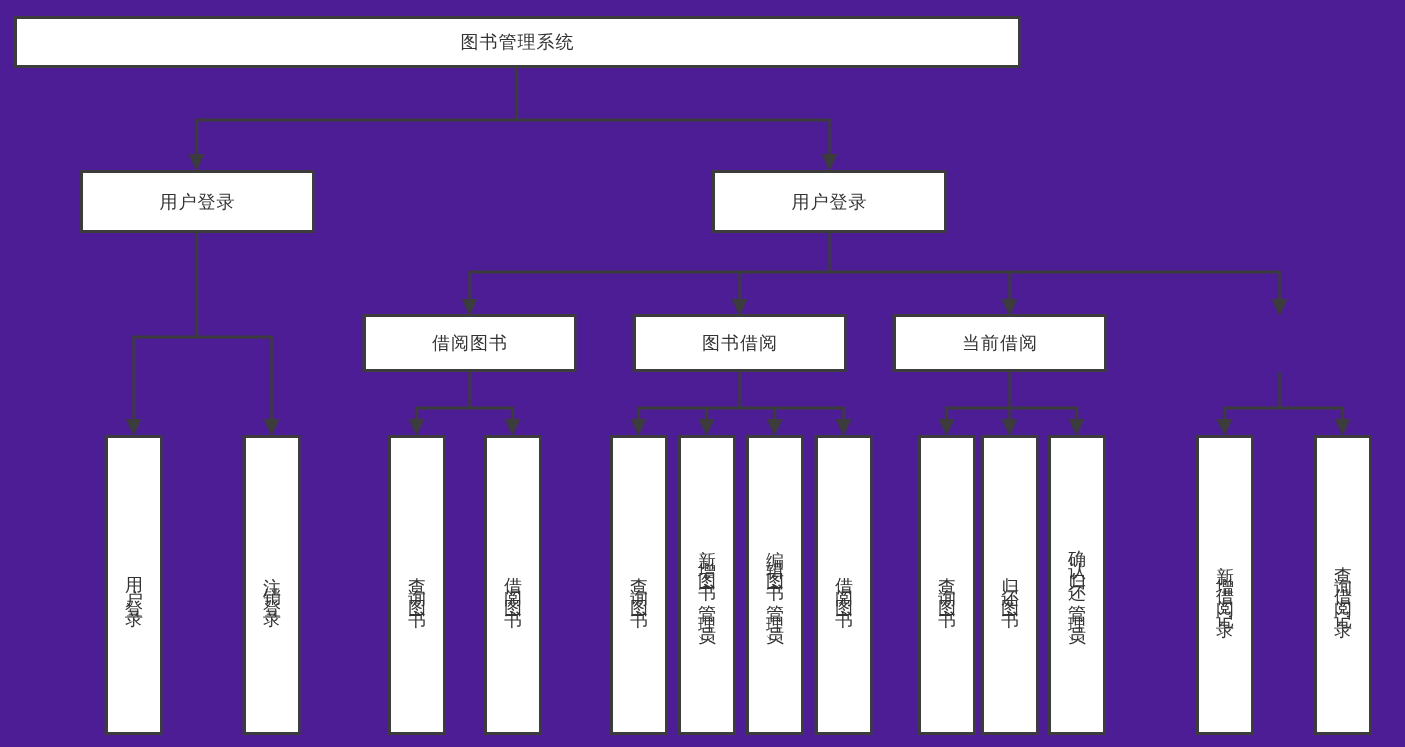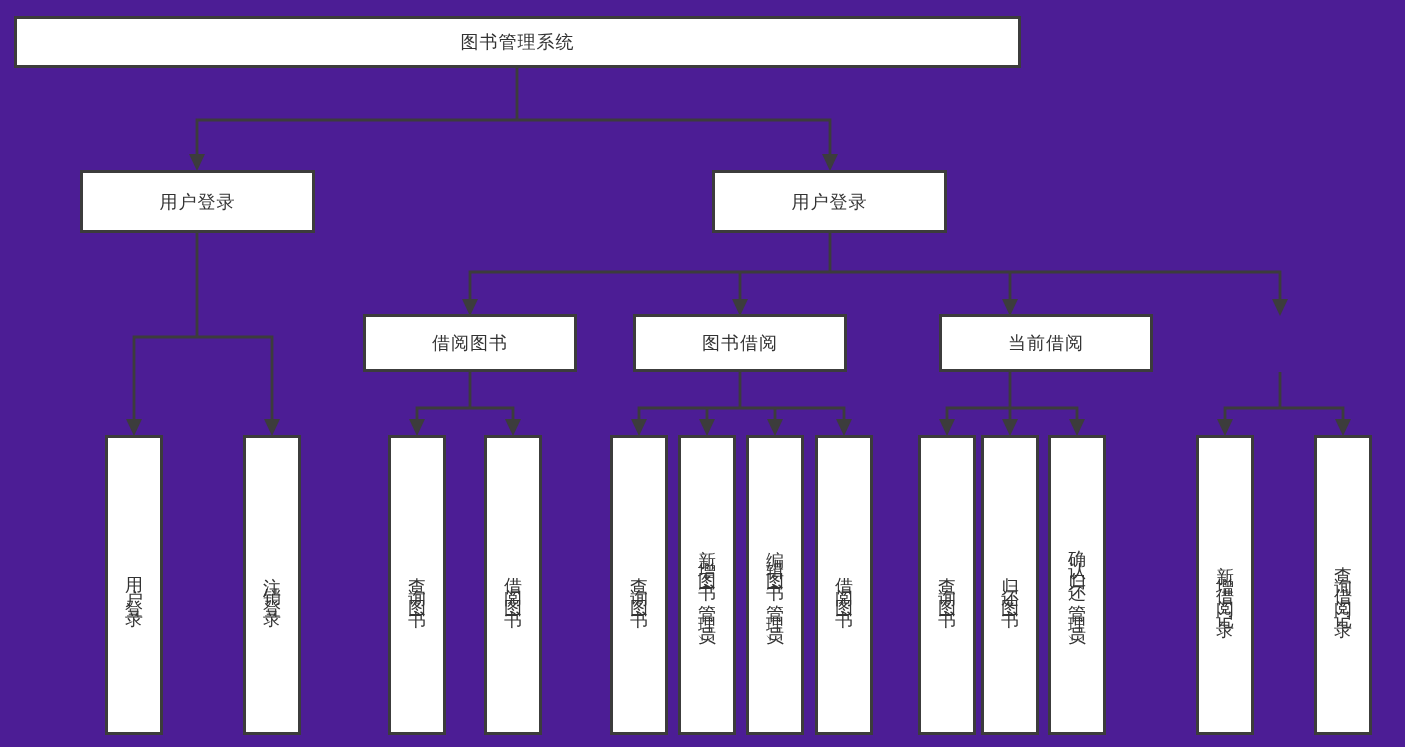--- a/index.html
+++ b/index.html
@@ -114,21 +114,21 @@
   <div class="box" style="left:712px; top:170px; width:235px; height:63px;">
     <span class="hlabel">用户登录</span>
   </div>
 
   <div class="box" style="left:363px; top:314px; width:214px; height:58px;">
     <span class="hlabel">借阅图书</span>
   </div>
   <div class="box" style="left:633px; top:314px; width:214px; height:58px;align-items:center;">
     <span class="hlabel">图书借阅</span>
   </div>
-  <div class="box" style="left:939px; top:314px; width:214px; height:58px;">
+  <div class="box" style="left:893px; top:314px; width:214px; height:58px;">
     <span class="hlabel">当前借阅</span>
   </div>
 
   <div class="box" style="left:105px; top:435px; width:58px; height:300px;">
     <span class="vlabel">用户登录</span>
   </div>
   <div class="box" style="left:243px; top:435px; width:58px; height:300px;">
     <span class="vlabel">注销登录</span>
   </div>
 

